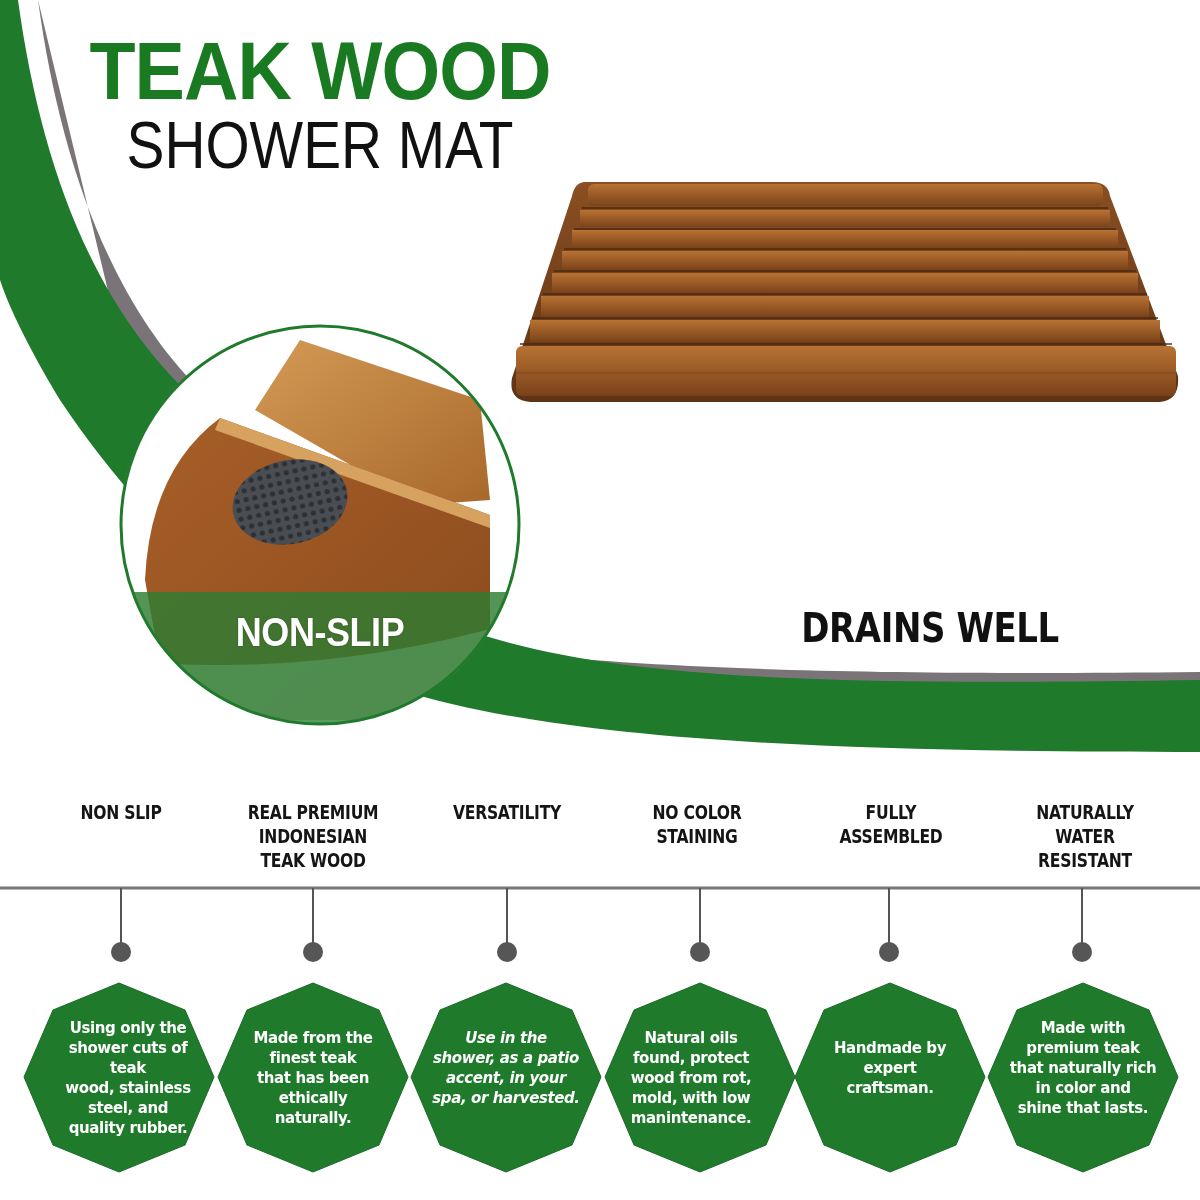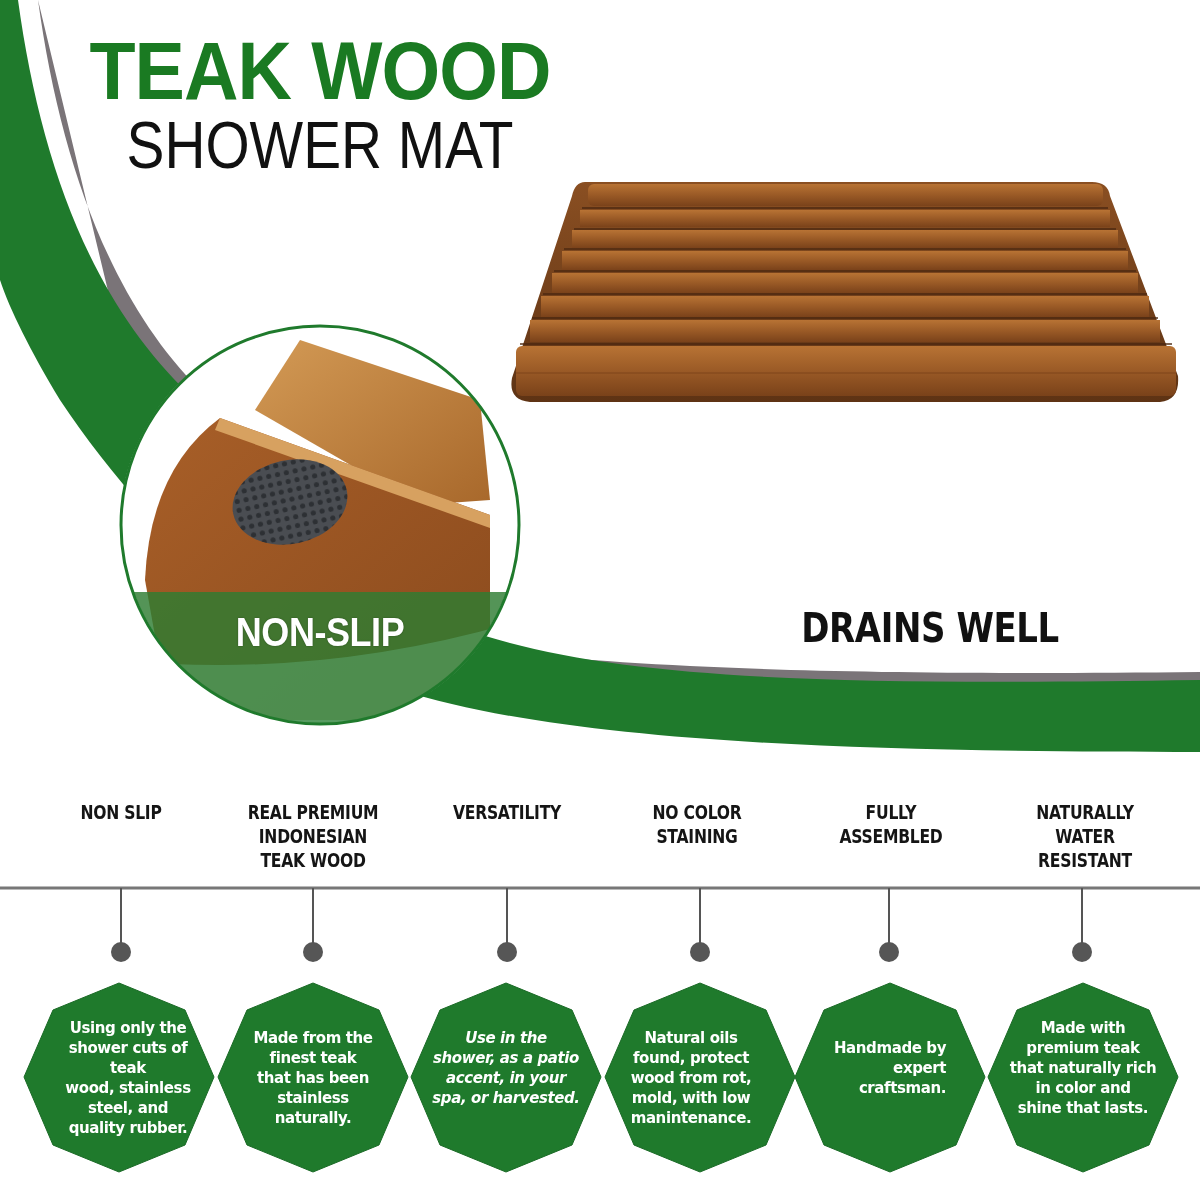--- a/index.html
+++ b/index.html
@@ -191,42 +191,42 @@
     <span>wood, stainless</span>
     <span>steel, and</span>
     <span>quality rubber.</span>
   </div>
 </div>
 <div class="feature-body" style="left:238px;">
   <div>
     <span>Made from the</span>
     <span>finest teak</span>
     <span>that has been</span>
-    <span>stainless</span>
+    <span>ethically</span>
     <span>naturally.</span>
   </div>
 </div>
 <div class="feature-body" style="left:431px; top:990px;font-style:italic;">
   <div>
     <span>Use in the</span>
     <span>shower, as a patio</span>
     <span>accent, in your</span>
     <span>spa, or harvested.</span>
   </div>
 </div>
 <div class="feature-body" style="left:616px;">
   <div>
     <span>Natural oils</span>
     <span>found, protect</span>
     <span>wood from rot,</span>
     <span>mold, with low</span>
     <span>manintenance.</span>
   </div>
 </div>
-<div class="feature-body" style="left:815px; top:990px;text-align:right;">
+<div class="feature-body" style="left:815px; top:990px;">
   <div>
     <span>Handmade by</span>
     <span>expert</span>
     <span>craftsman.</span>
   </div>
 </div>
 <div class="feature-body" style="left:1008px; top:990px;">
   <div>
     <span>Made with</span>
     <span>premium teak</span>

